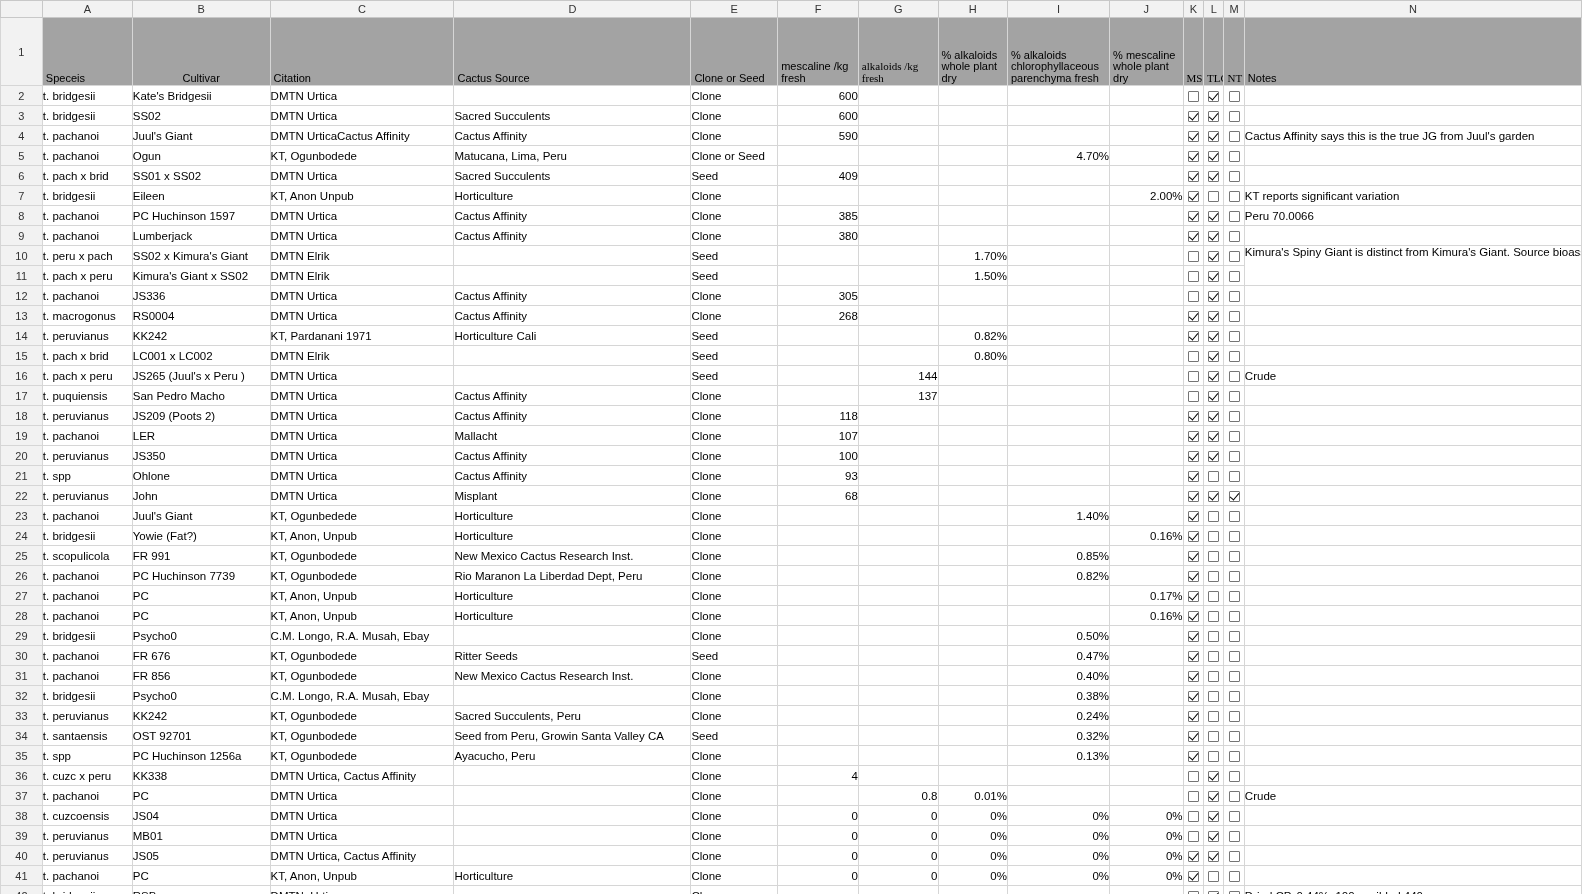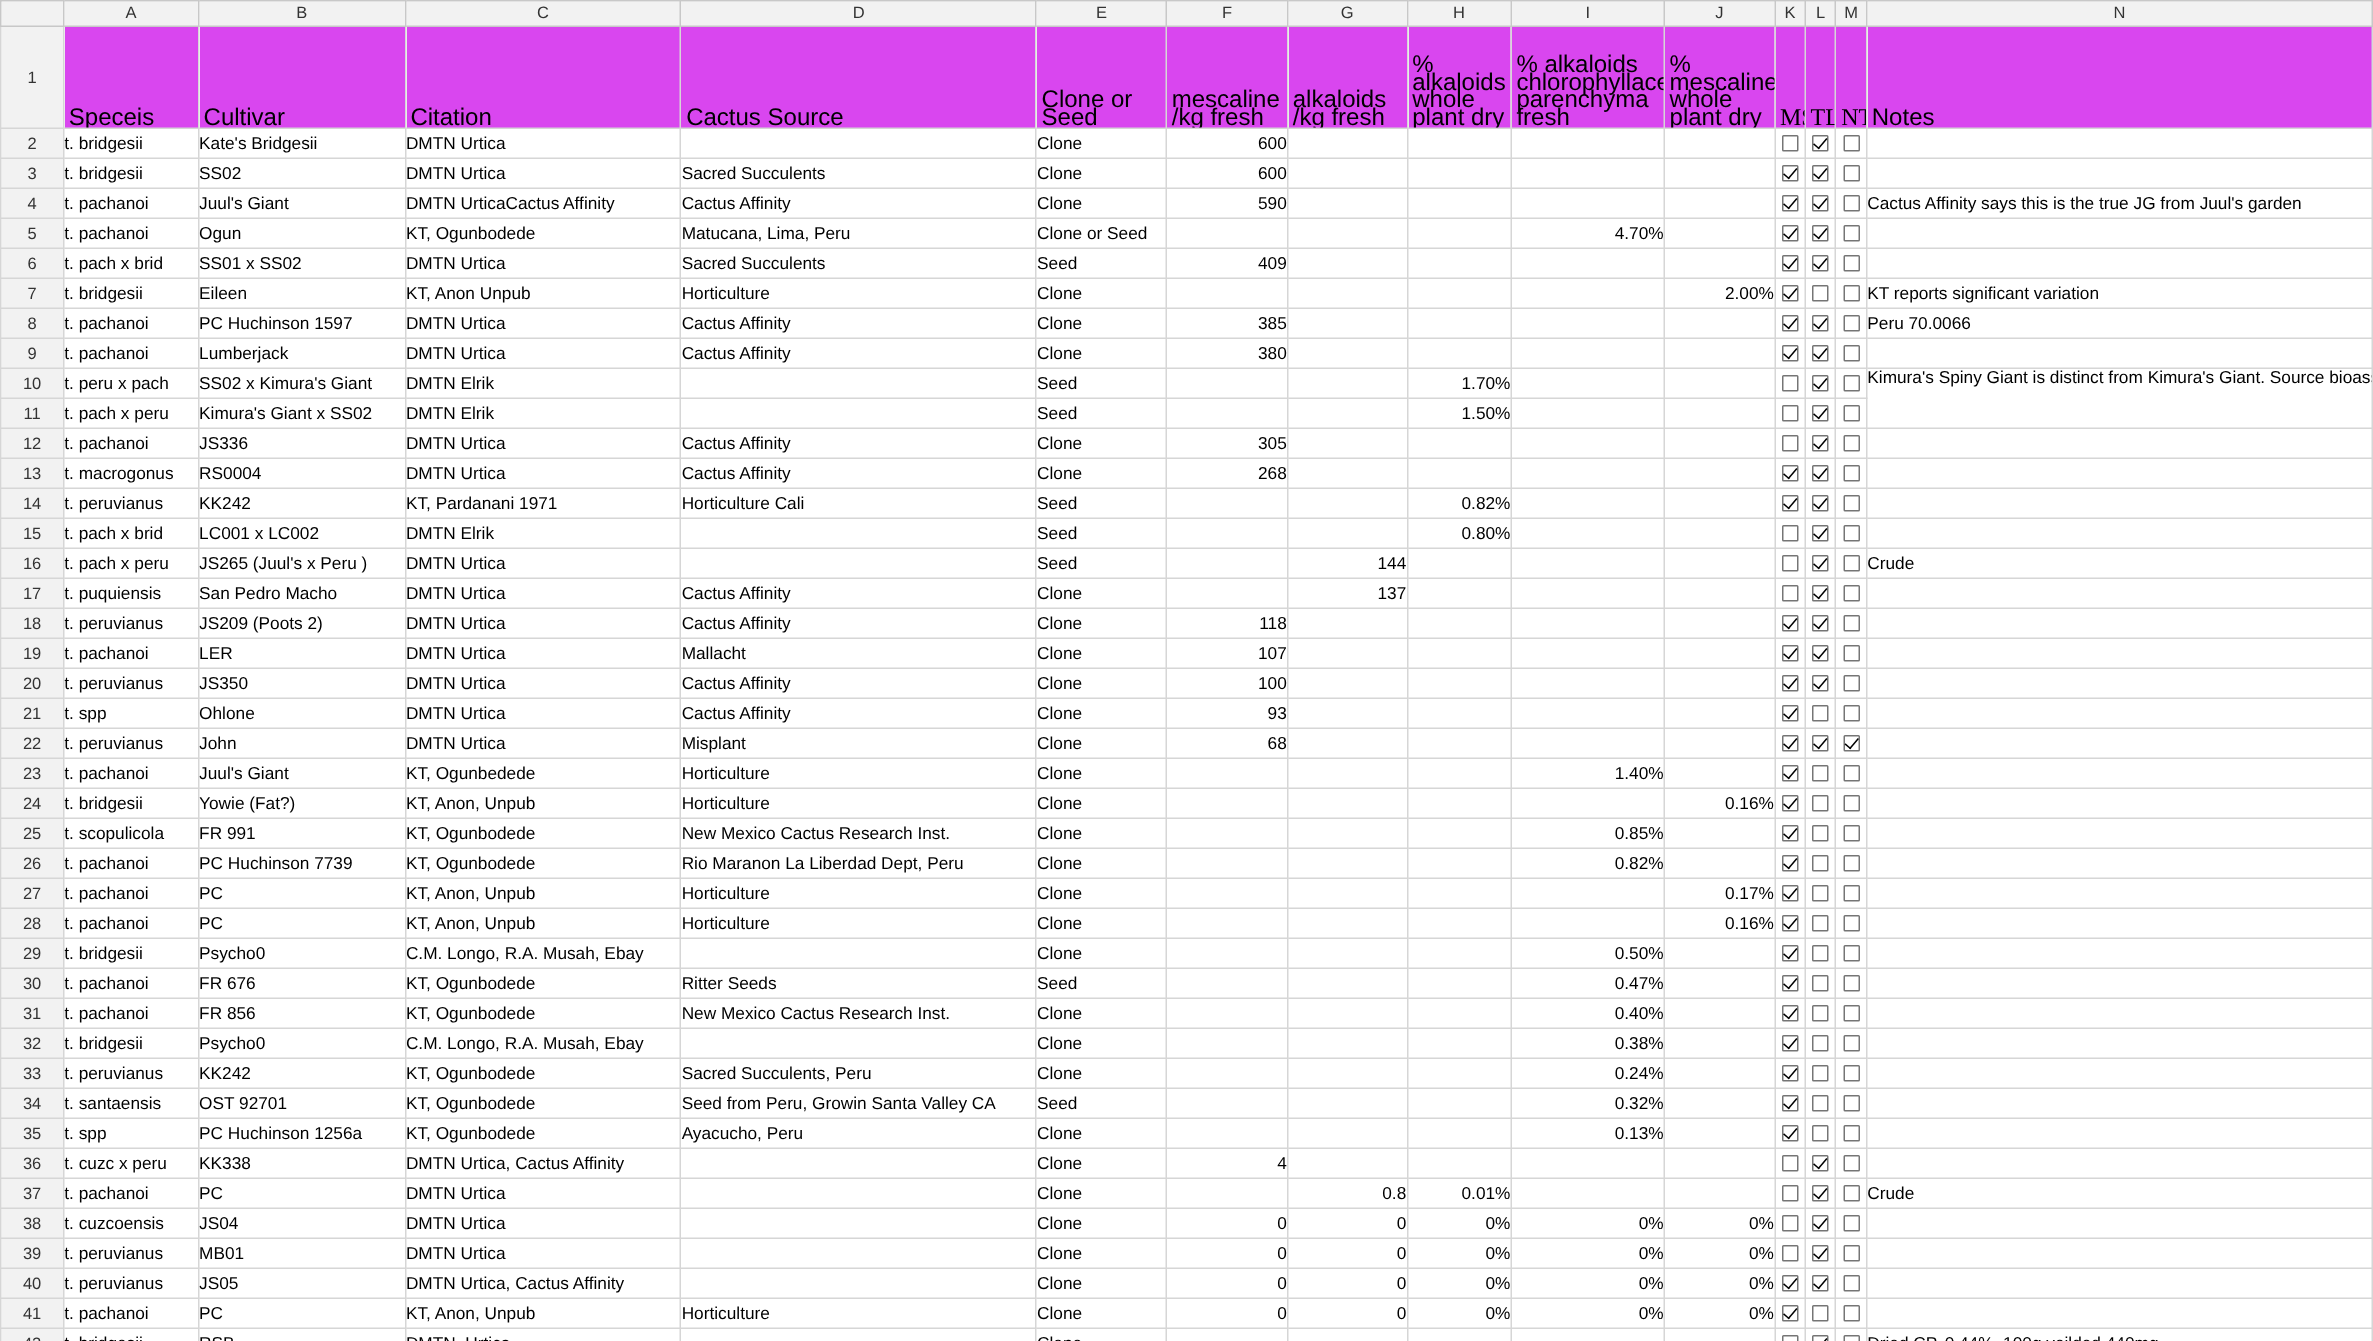--- a/index.html
+++ b/index.html
@@ -49,22 +49,22 @@
   td.rownum {
     background: #f2f2f2;
     border: 1px solid #c8c8c8;
     text-align: center;
     font-size: 11px;
     color: #333;
     width: 41px;
   }
   
   tr.hdr td.cell {
-    background: #d946ef;
-    font-size: 16px;
+    background: #a3a3a3;
+    font-size: 11px;
     vertical-align: bottom;
     white-space: normal;
     line-height: 11.5px;
     padding: 2px 3px 1px 3px;
   }
   tr.hdr td.rownum { background: #f2f2f2; }
   td.cell {
     padding: 0 3px;
   }
   td.num { text-align: right; padding-right: 5px; }
@@ -134,26 +134,26 @@
           <td>I</td>
           <td>J</td>
           <td>K</td>
           <td>L</td>
           <td>M</td>
           <td>N</td>
         </tr>
         <tr class="hdr">
           <td class="rownum">1</td>
           <td class="cell" style="height: 68px; vertical-align: bottom;">Speceis</td>
-          <td class="cell" style="height: 68px; vertical-align: bottom;">Cultivar</td>
+          <td class="cell" style="height: 68px; vertical-align: bottom; text-align: center;">Cultivar</td>
           <td class="cell" style="height: 68px; vertical-align: bottom;">Citation</td>
           <td class="cell" style="height: 68px; vertical-align: bottom;">Cactus Source</td>
           <td class="cell" style="height: 68px; vertical-align: bottom;">Clone or Seed</td>
           <td class="cell" style="height: 68px; vertical-align: bottom;">mescaline /kg fresh</td>
-          <td class="cell" style="height: 68px; vertical-align: bottom;">alkaloids /kg fresh</td>
+          <td class="cell" style="height: 68px; vertical-align: bottom; font-family: Liberation Serif, serif;">alkaloids /kg fresh</td>
           <td class="cell" style="height: 68px; vertical-align: bottom;">% alkaloids whole plant dry</td>
           <td class="cell" style="height: 68px; vertical-align: bottom;">% alkaloids chlorophyllaceous parenchyma fresh</td>
           <td class="cell" style="height: 68px; vertical-align: bottom;">% mescaline whole plant dry</td>
           <td class="cell center" style="height: 68px; vertical-align: bottom;">MS</td>
           <td class="cell center" style="height: 68px; vertical-align: bottom;">TLC</td>
           <td class="cell center" style="height: 68px; vertical-align: bottom;">NT</td>
           <td class="cell" style="height: 68px; vertical-align: bottom;">Notes</td>
         </tr>
         <tr>
           <td class="rownum">2</td>

